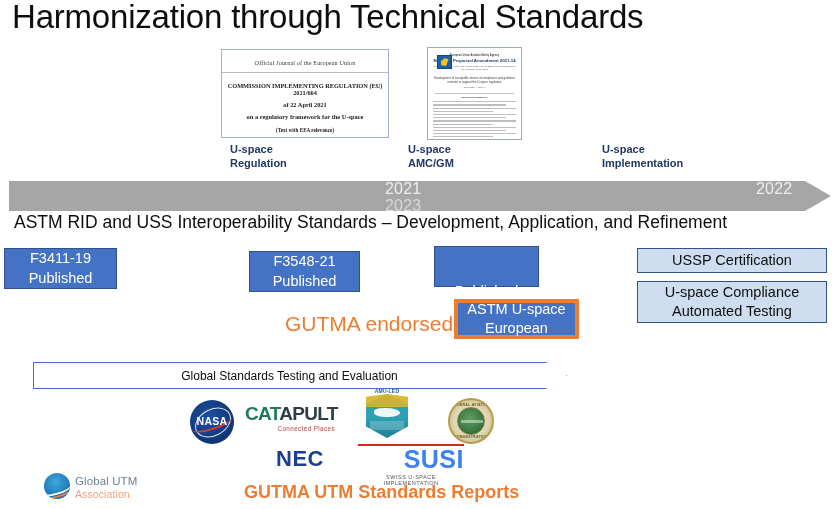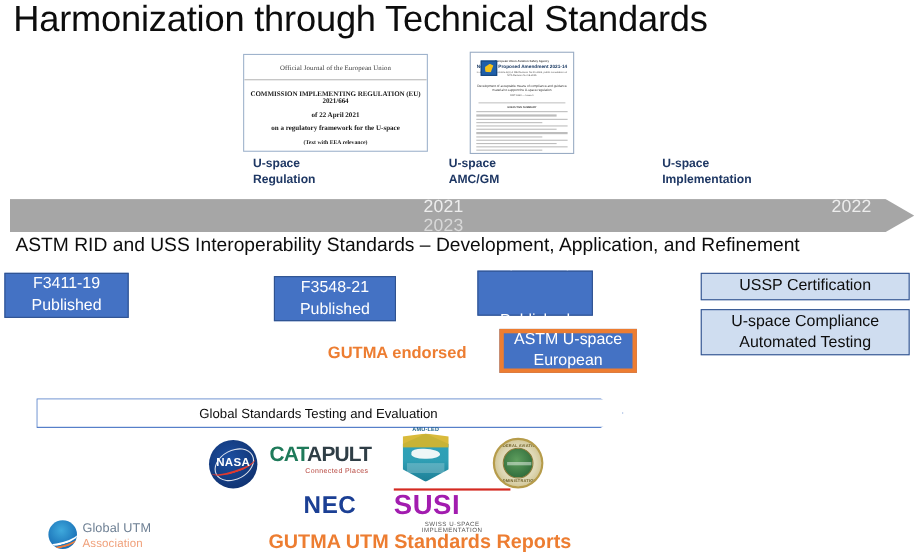--- a/index.html
+++ b/index.html
@@ -242,24 +242,24 @@
     display: flex;
     flex-direction: column;
     justify-content: center;
     box-sizing: border-box;
   }
   #ussp-certification { left: 637px; top: 248px; width: 190px; height: 25px; }
   #uspace-compliance  { left: 637px; top: 281px; width: 190px; height: 42px; }
 
   #gutma-endorsed {
     position: absolute;
-    left: 298px;
+    left: 285px;
     top: 312px;
-    font-size: 15px;
-    font-weight: bold;
+    font-size: 21px;
+    font-weight: normal;
     color: #ed7d31;
     white-space: nowrap;
   }
 
   
   #global-standards-banner {
     position: absolute;
     left: 33px;
     top: 362px;
     width: 534px;
@@ -429,26 +429,26 @@
     color: #1b3f94;
     letter-spacing: 0.5px;
     line-height: 1;
   }
 
   
   #logo-susi { left: 358px; top: 444px; width: 106px; }
   #logo-susi .susi-word {
     font-size: 25px;
     font-weight: bold;
-    color: #a21caf;
+    color: #3b82f6;
     letter-spacing: 0.5px;
     line-height: 1;
     border-top: 2.4px solid #d42a22;
     padding-top: 1px;
-    text-align: left;
+    text-align: right;
   }
   #logo-susi .susi-sub {
     font-size: 5.6px;
     color: #555555;
     letter-spacing: 0.45px;
     text-align: center;
     margin-top: 2px;
   }
 
   

